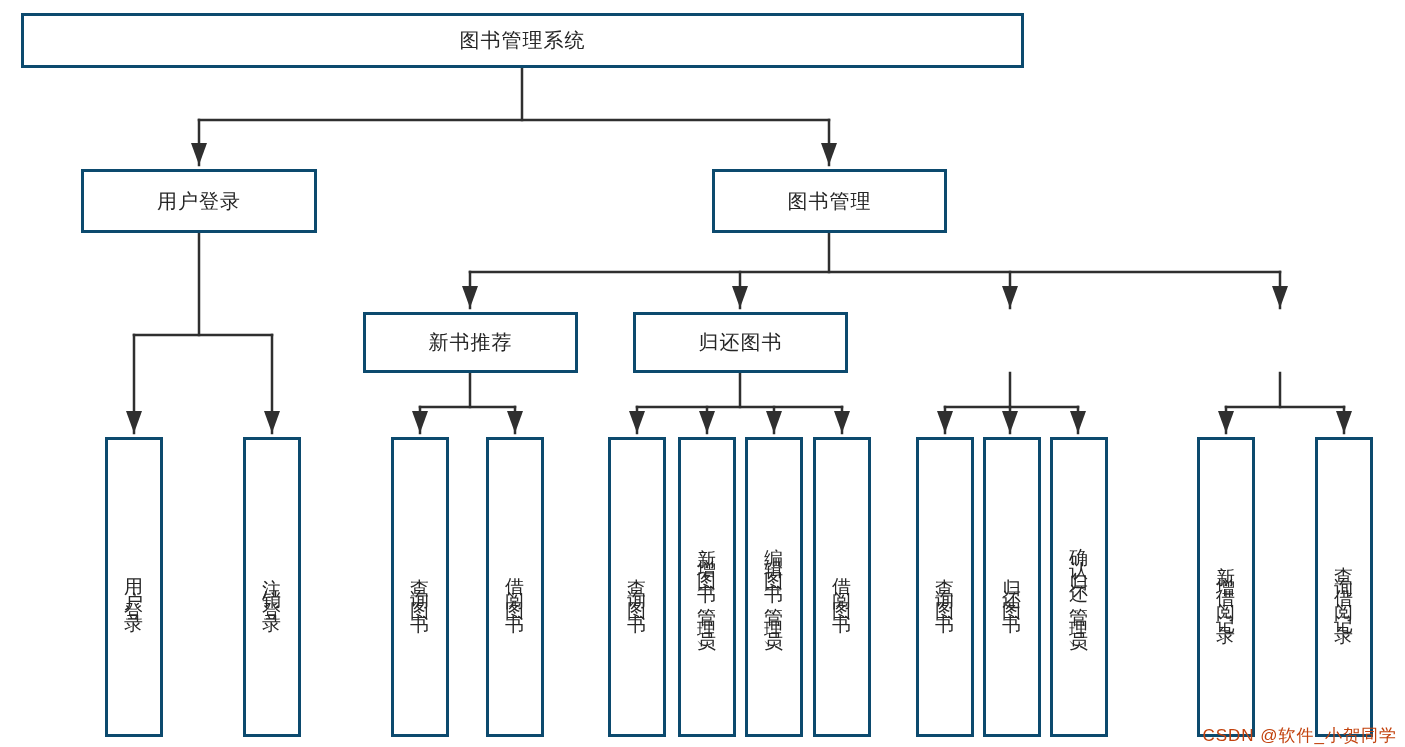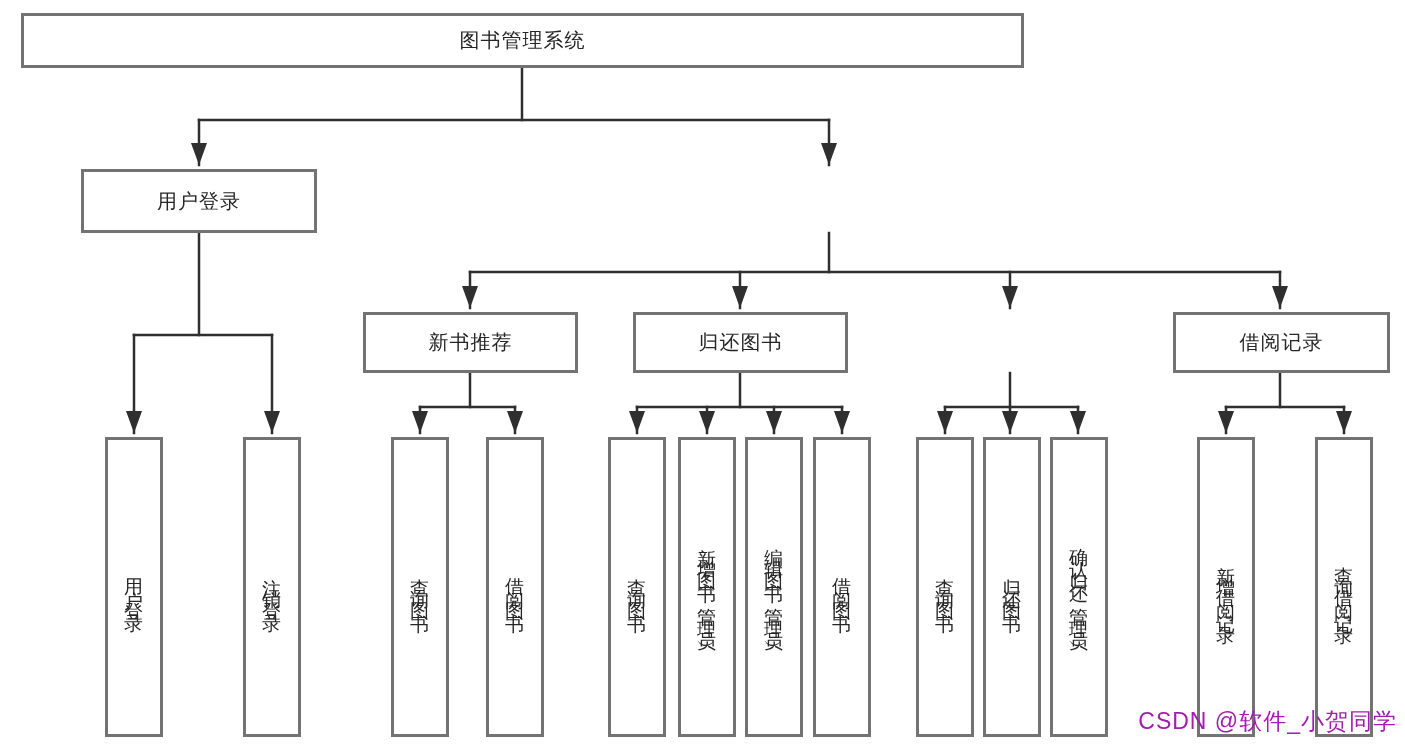--- a/index.html
+++ b/index.html
@@ -14,21 +14,21 @@
   }
   svg.connectors{
     position:absolute;
     left:0;top:0;
     width:1405px;height:747px;
     pointer-events:none;
   }
   .box{
     position:absolute;
     background:#ffffff;
-    border:3px solid #737373;
+    border:3px solid #0c4a6e;
     box-sizing:border-box;
     display:flex;
     align-items:center;
     justify-content:center;
     text-align:left;
     font-size:20px;
     letter-spacing:1px;
     color:#262626;
   }
   .root{left:21px;top:13px;width:1003px;height:55px;}
@@ -47,23 +47,23 @@
     text-orientation:mixed;
     font-size:19px;
     letter-spacing:12px;
     line-height:1;
     color:#262626;
     white-space:nowrap;
   }
   .watermark{
     position:absolute;
     right:8px;
-    bottom:10px;
-    font-size:23px;
-    color:#a21caf;
+    bottom:0;
+    font-size:17px;
+    color:#c2410c;
     letter-spacing:1px;
   }
 </style>
 </head>
 <body>
 
 <div class="stage">
 
   <svg class="connectors" viewBox="0 0 1405 747" xmlns="http://www.w3.org/2000/svg">
     <defs>
@@ -111,24 +111,24 @@
       <line x1="1280" y1="373" x2="1280" y2="407"></line>
       <line x1="1226" y1="407" x2="1344" y2="407"></line>
       <line x1="1226" y1="407" x2="1226" y2="433" marker-end="url(#arrow)"></line>
       <line x1="1344" y1="407" x2="1344" y2="433" marker-end="url(#arrow)"></line>
     </g>
   </svg>
 
   <div class="box root">图书管理系统</div>
 
   <div class="box lvl2a">用户登录</div>
+  <div class="box lvl2b">图书管理</div>
 
   <div class="box lvl3 l3a">新书推荐</div>
   <div class="box lvl3 l3b">归还图书</div>
-  <div class="box lvl3 l3d">借阅记录</div>
 
   <div class="box leaf" style="left:105px">
     <span class="vtext">用户登录</span>
   </div>
   <div class="box leaf" style="left:243px">
     <span class="vtext">注销登录</span>
   </div>
 
   <div class="box leaf" style="left:391px">
     <span class="vtext">查询图书</span>

